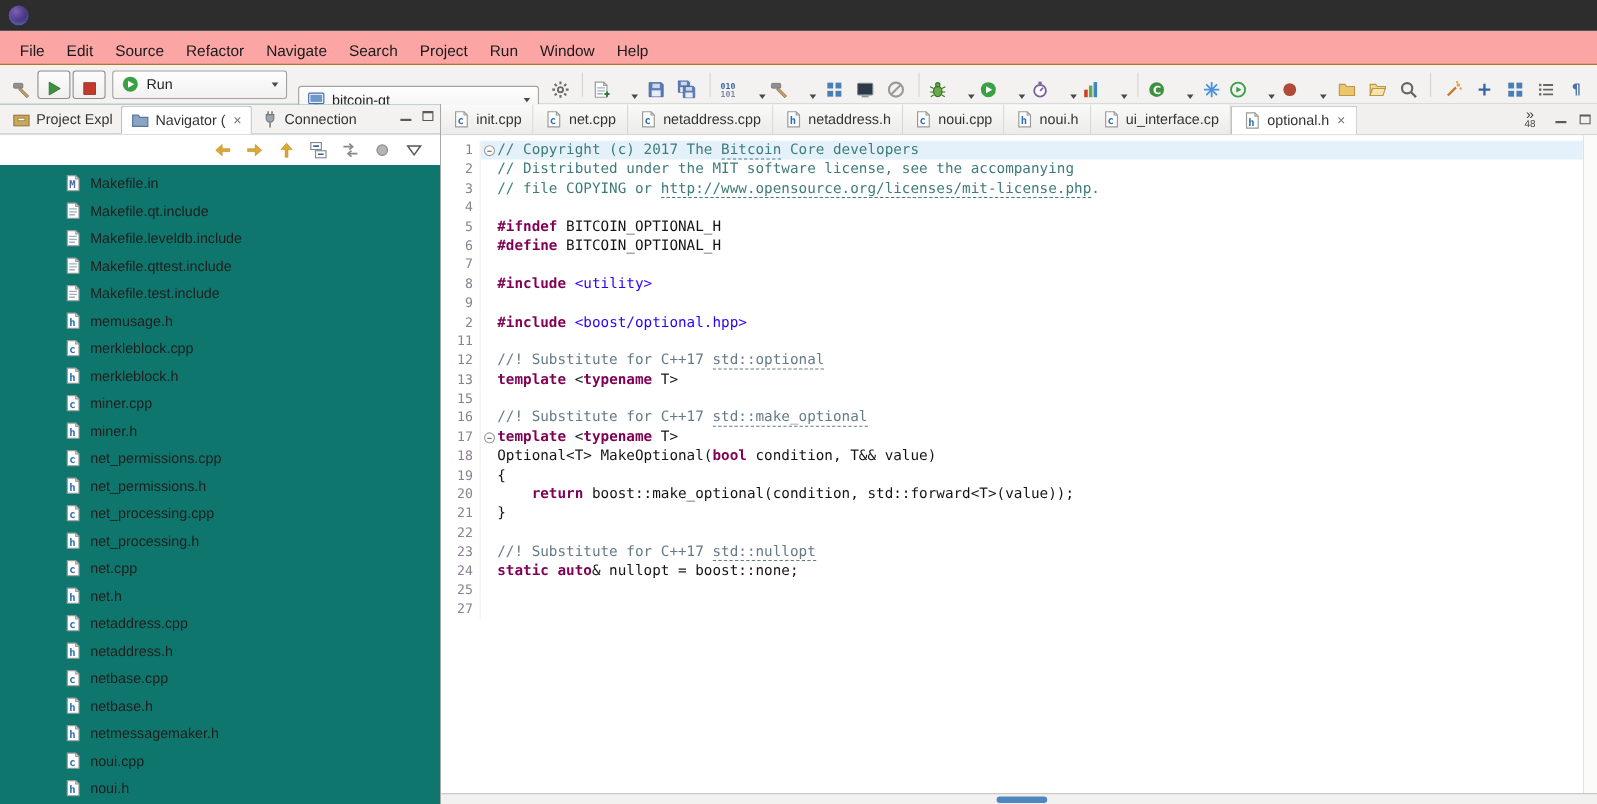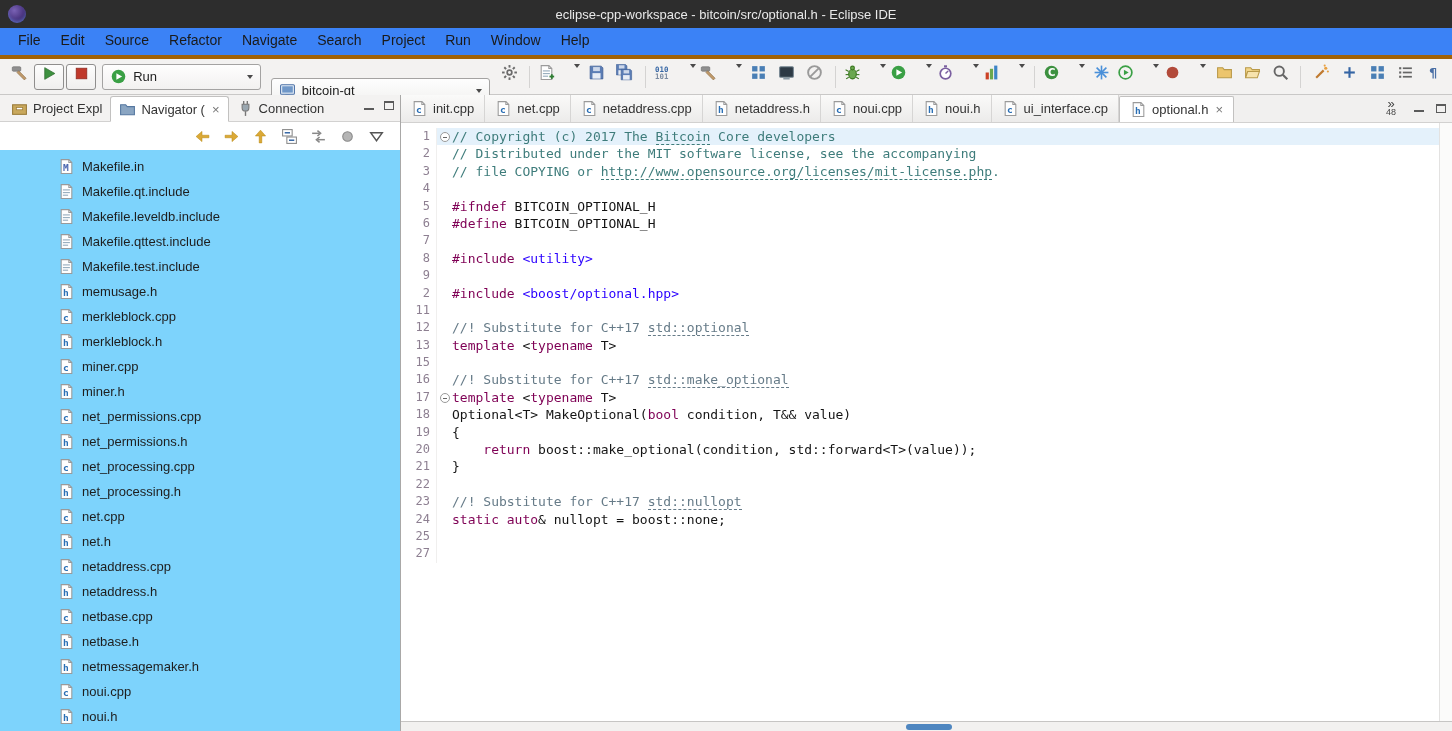--- a/index.html
+++ b/index.html
@@ -11,42 +11,42 @@
   body{font-family:"Liberation Sans",sans-serif;background:#fff;color:#1a1a1a}
   .app{width:1452px;height:731px;display:flex;flex-direction:column}
 
   
   .titlebar{height:28px;background:#2d2d2d;color:#e9e9e9;display:flex;align-items:center;justify-content:center;position:relative;font-size:13px;flex:none}
   .logo{position:absolute;left:8px;top:5px;width:18px;height:18px;border-radius:50%;
         background:radial-gradient(circle at 35% 30%, #7a62b5 0%, #4a3580 55%, #241a44 100%);
         box-shadow:inset 0 -2px 3px rgba(120,160,255,.45)}
 
   
-  .menubar{height:31px;background:#3b82f6;display:flex;align-items:flex-start;padding-left:8px;font-size:14px;border-bottom:4px solid #a16207;flex:none}
+  .menubar{height:31px;background:#fca5a5;display:flex;align-items:flex-end;padding-left:8px;font-size:14px;border-bottom:1px solid #a16207;flex:none}
   .menu-item{padding:4px 10px;border-radius:2px;cursor:default}
 
   
   .toolbar{height:36px;background:#f3f2f1;border-bottom:1px solid #c9c8c7;display:flex;align-items:center;padding:0 6px;gap:2px;flex:none}
-  .tb-btn{height:26px;min-width:26px;display:flex;align-items:flex-start;justify-content:center;border-radius:3px;padding:0 2px;gap:16px}
+  .tb-btn{height:26px;min-width:26px;display:flex;align-items:flex-end;justify-content:center;border-radius:3px;padding:0 2px;gap:16px}
   .tb-btn.boxed{border:1px solid #8f8e8d;background:linear-gradient(#fdfdfd,#f0efee);width:31px}
   .tb-sep{width:1px;height:22px;background:#d4d3d2;margin:0 5px;flex:none}
   .tb-spacer{flex:1}
   .combo{height:26px;border:1px solid #a4a3a2;border-radius:3px;background:linear-gradient(#fefefe,#f2f1f0);
          display:flex;align-items:center;gap:6px;padding:0 7px;font-size:13px;color:#222;margin:0 4px}
   .combo-label{flex:1;text-align:left;white-space:nowrap;overflow:hidden}
   .caret{width:0;height:0;border-left:3.5px solid transparent;border-right:3.5px solid transparent;border-top:4px solid #4a4a4a;margin-left:3px;flex:none}
   .icon{width:17px;height:17px;display:inline-flex;align-items:center;justify-content:center;flex:none}
   .icon svg{width:100%;height:100%}
   .txt-ic{font-family:"DejaVu Sans",sans-serif;font-size:13px;color:#4a6fa5;font-weight:bold}
 
   
   .main{flex:1;display:flex;min-height:0}
 
   
-  .sidebar{width:401px;flex:none;border-right:1px solid #a9a8a7;display:flex;flex-direction:column;background:#7dd3fc;min-height:0}
+  .sidebar{width:401px;flex:none;border-right:1px solid #a9a8a7;display:flex;flex-direction:column;background:#0f766e;min-height:0}
   .view-tabs{height:27px;background:#f3f2f1;border-bottom:1px solid #d2d1d0;display:flex;align-items:flex-end;padding-left:3px;position:relative;flex:none}
   .vt-list{display:flex;height:100%;align-items:flex-end}
   .view-tab{height:26px;display:flex;align-items:center;gap:5px;padding:0 8px;font-size:13px;color:#333;white-space:nowrap}
   .view-tab.active{background:#fff;border:1px solid #c2c1c0;border-bottom:1px solid #fff;border-radius:3px 3px 0 0;margin-bottom:-1px}
   .tab-close{color:#777;font-size:13px;margin-left:2px;line-height:1}
   .win-btns{position:absolute;right:6px;top:6px;display:flex;gap:10px;align-items:center}
   .wb{display:inline-block}
   .wb.min{width:10px;height:2px;background:#5a5a5a;margin-top:6px}
   .wb.max{width:10px;height:9px;border:1px solid #5a5a5a;border-top:2px solid #5a5a5a}
   .view-toolbar{height:28px;display:flex;align-items:center;justify-content:flex-end;gap:9px;padding-right:14px;background:#fff;flex:none}
@@ -72,39 +72,38 @@
   .cl{display:flex;height:17.4px;line-height:17.4px}
   .ln{width:36px;flex:none;text-align:right;padding-right:6px;font-family:"DejaVu Sans Mono",monospace;font-size:12px;color:var(--ln);border-right:1px solid #f0efee}
   .fold{width:15px;flex:none;display:flex;align-items:center;justify-content:center}
   .fold-mk{width:10px;height:10px;border:1px solid #9a9a9a;border-radius:50%;position:relative;background:#fff}
   .fold-mk::after{content:"";position:absolute;left:2px;right:2px;top:4px;height:1px;background:#666}
   .ct{flex:1;white-space:pre;font-family:"DejaVu Sans Mono",monospace;font-size:13px;color:#141414;min-width:0}
   .cl.cur .fold,.cl.cur .ct{background:var(--cur)}
   .tk-pl{color:#141414}
   .tk-cmt{color:var(--cmt)}
   .tk-doc{color:var(--doc)}
-  .tk-kw{color:var(--kw);font-weight:normal}
-  .tk-pp{color:var(--pp);font-weight:normal}
+  .tk-kw{color:var(--kw);font-weight:bold}
+  .tk-pp{color:var(--pp);font-weight:bold}
   .tk-inc{color:var(--inc)}
   .tk-fn{color:#141414;font-weight:normal}
   .tk-u{border-bottom:1px dashed currentColor}
   .vscroll{width:13px;flex:none;border-left:1px solid #e3e2e1;background:#fbfbfa}
 
   
   .bottom-sliver{height:10px;flex:none;background:#f2f1f0;border-top:1px solid #c6c5c4;position:relative}
   .sash-pill{position:absolute;left:505px;top:2px;width:46px;height:6px;border-radius:3px;background:#4e86c0}
 </style>
 </head>
 <body>
 
 <div class="app">
 
   <div class="titlebar">
     <span class="logo"></span>
-    <span>eclipse-cpp-workspace - bitcoin/src/optional.h - Eclipse IDE</span>
   </div>
 
   <div class="menubar">
       <div class="menu-item">File</div>
       <div class="menu-item">Edit</div>
       <div class="menu-item">Source</div>
       <div class="menu-item">Refactor</div>
       <div class="menu-item">Navigate</div>
       <div class="menu-item">Search</div>
       <div class="menu-item">Project</div>

